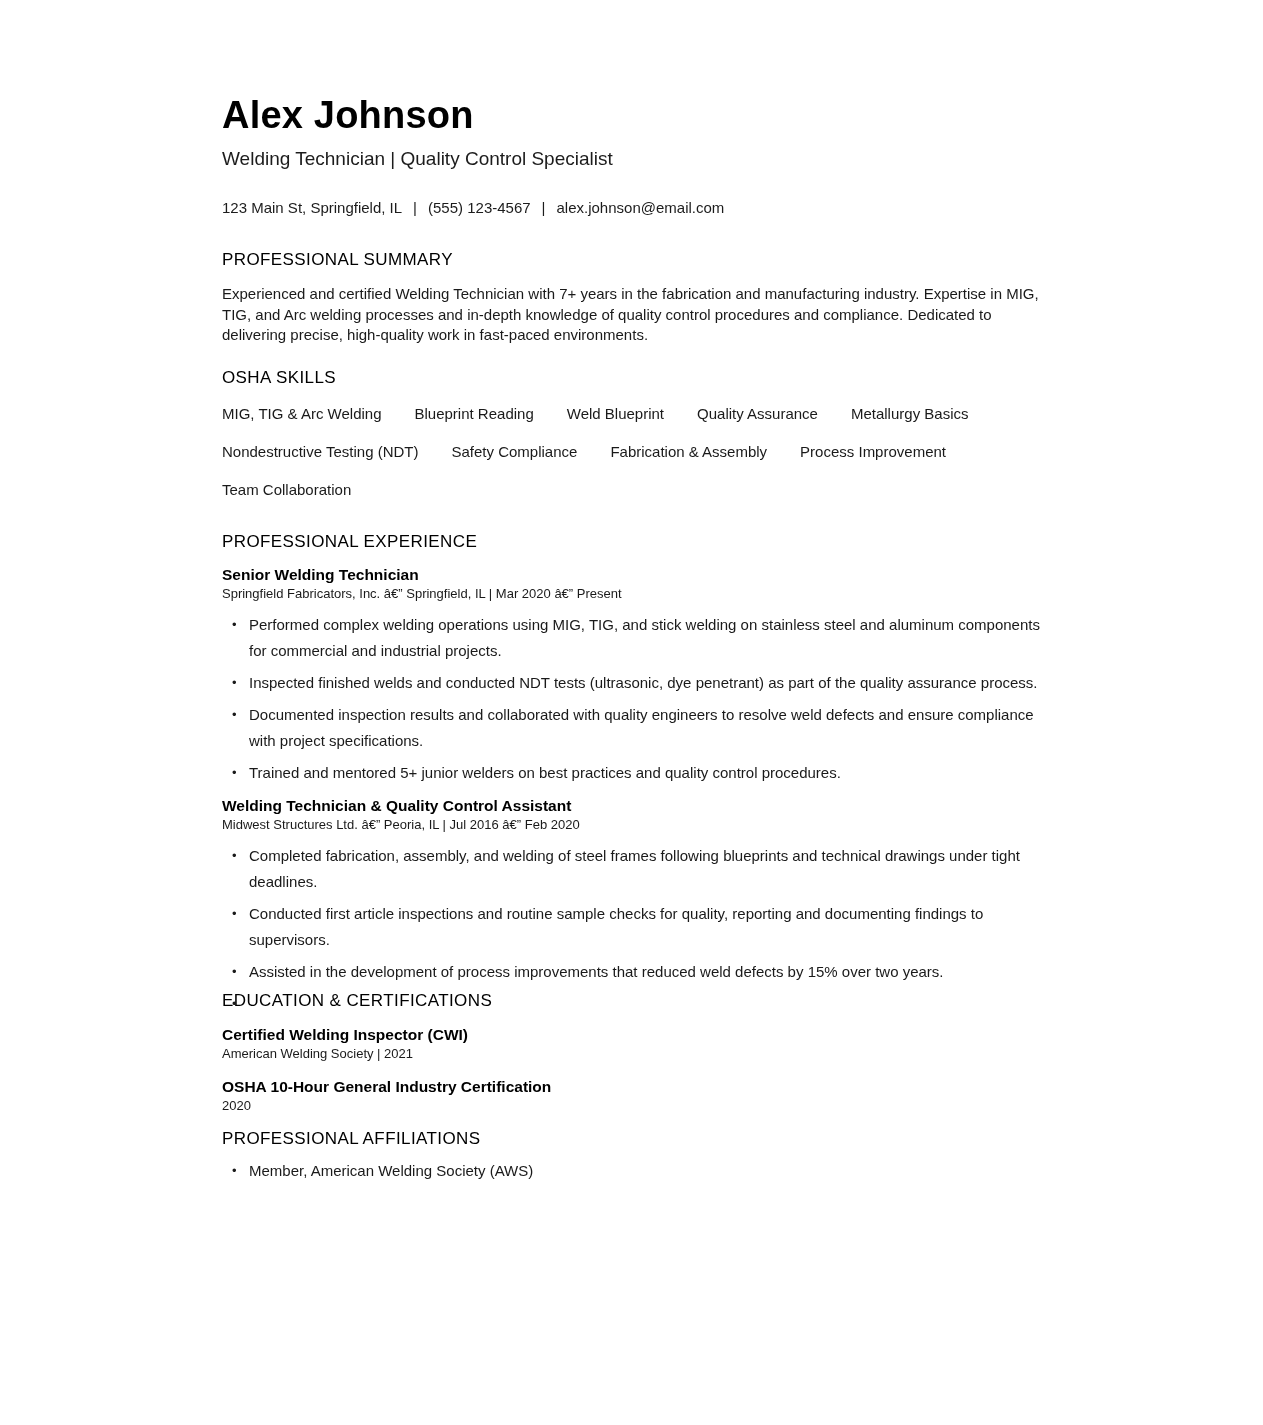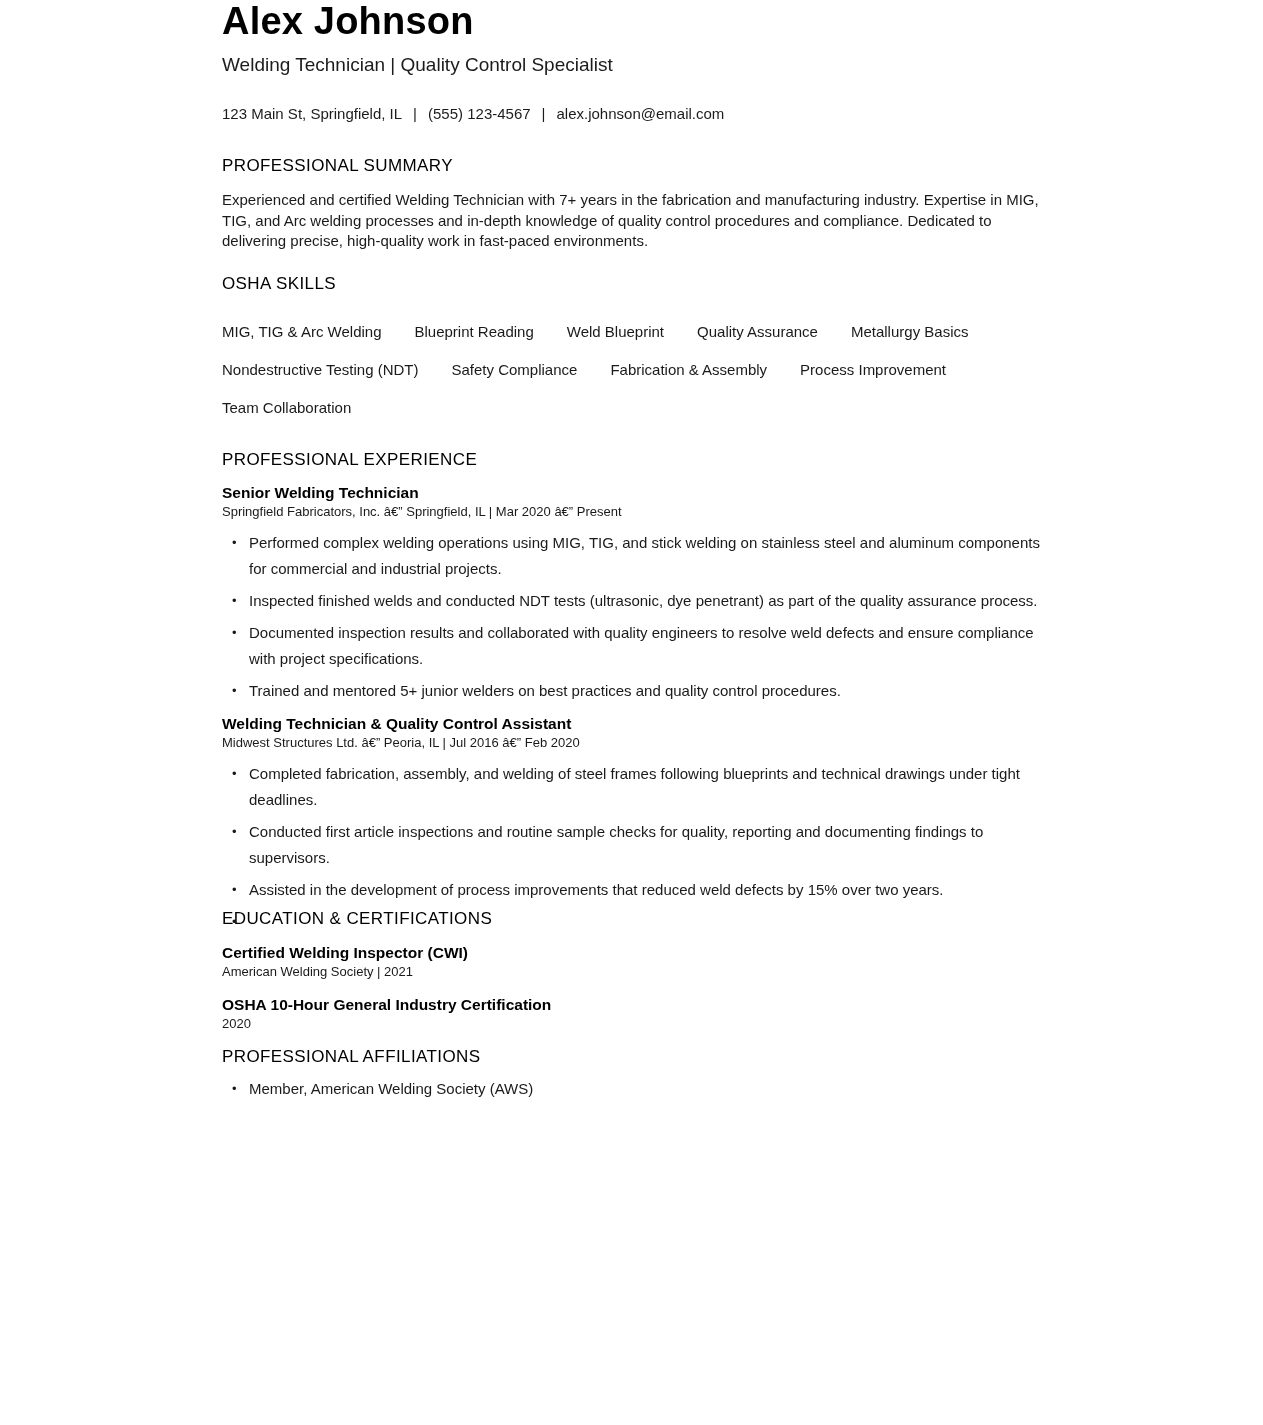--- a/index.html
+++ b/index.html
@@ -14,20 +14,21 @@
     overflow: hidden;
     position: relative;
   }
   .clip {
     height: 1302px;
     overflow: hidden;
   }
   .page {
     width: 830px;
     margin-left: 222px;
+    padding-top: 94px;
   }
   h1.name {
     font-size: 38px;
     font-weight: 700;
     line-height: 1.15;
     letter-spacing: 0.2px;
     color: #000;
   }
   .subtitle {
     font-size: 19px;
@@ -59,21 +60,21 @@
   .heading-education   { }
   .heading-affiliations{ margin-top: 14px; }
   p.summary-text {
     margin-top: 14px;
     font-size: 15px;
     line-height: 20.5px;
     color: #1a1a1a;
     width: 830px;
   }
   .skills-list {
-    margin-top: 28px;
+    margin-top: 16px;
     display: flex;
     flex-wrap: wrap;
     column-gap: 33px;
     row-gap: 18px;
     font-size: 15px;
     line-height: 20px;
     color: #1a1a1a;
   }
   .job { margin-top: 13px; }
   .job + .job { margin-top: 10px; }

